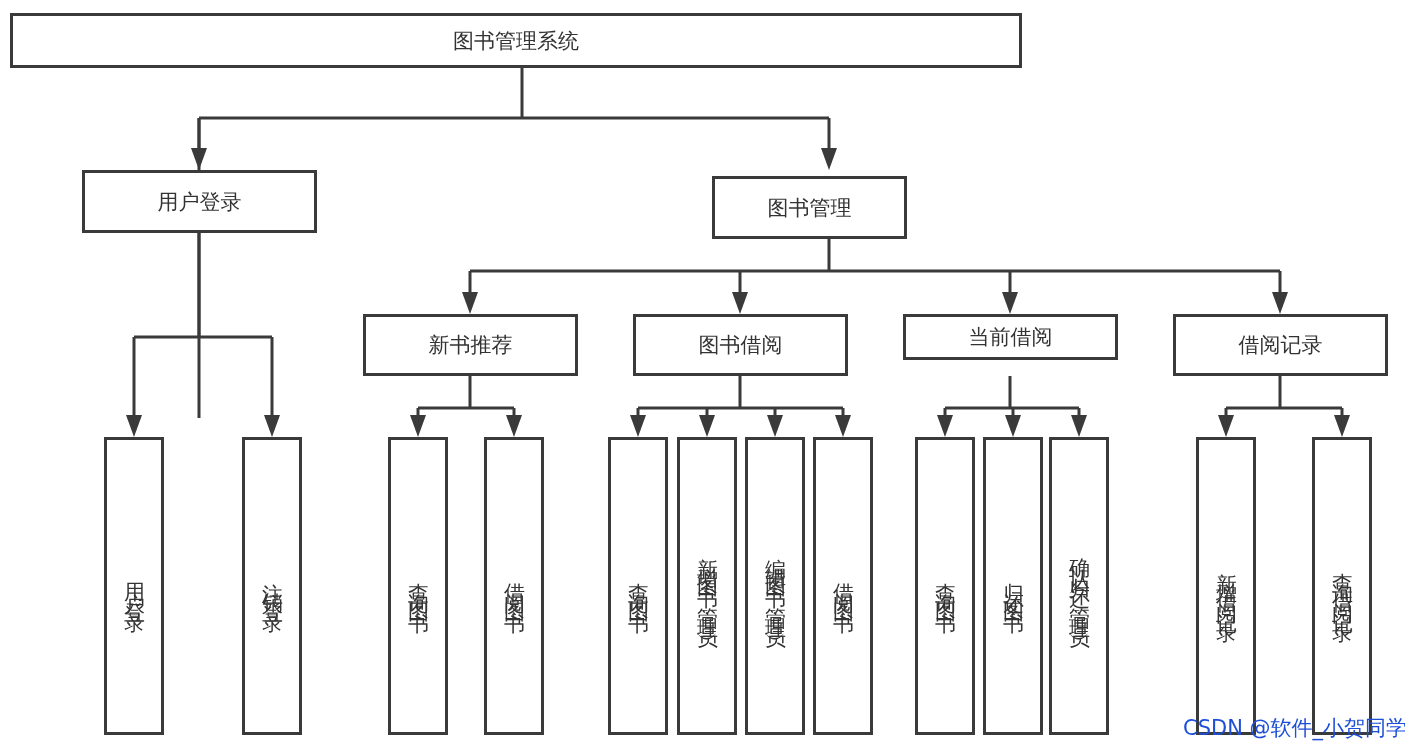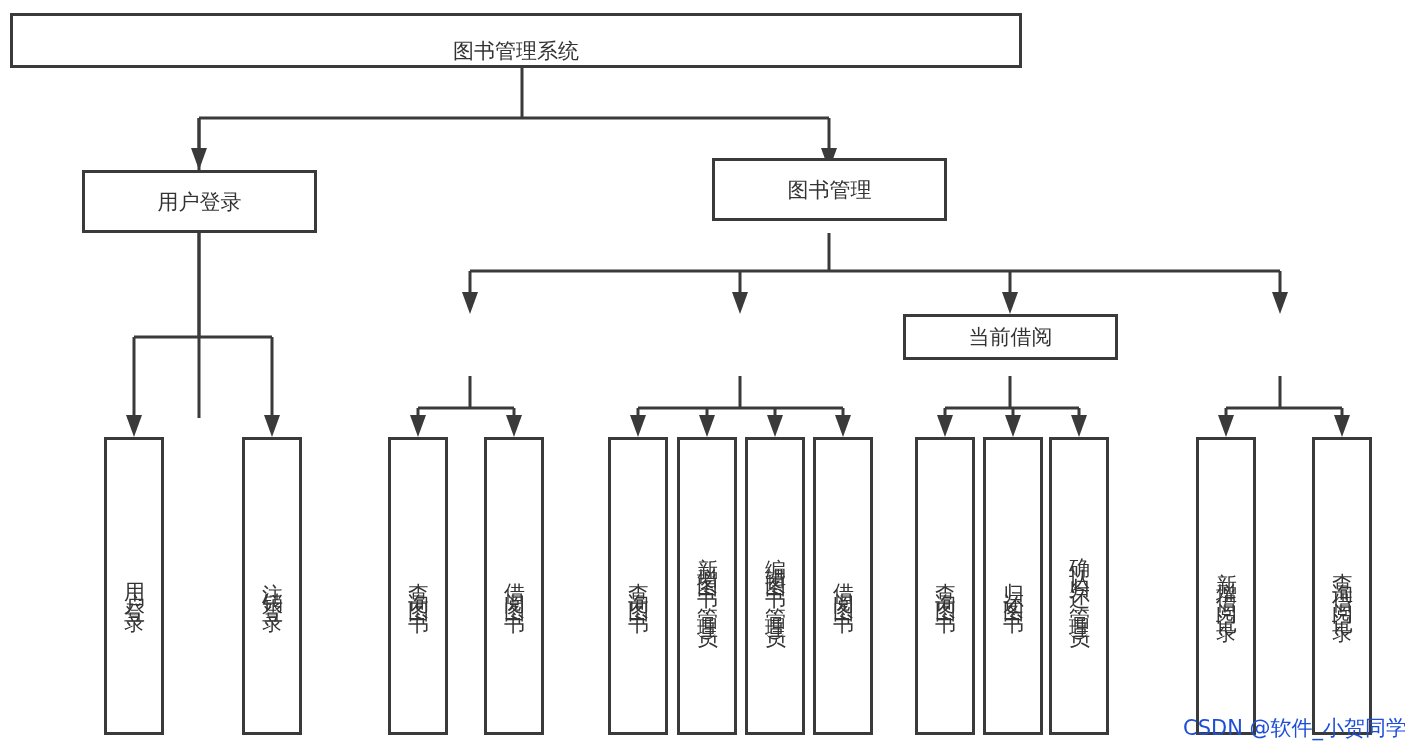--- a/index.html
+++ b/index.html
@@ -99,33 +99,42 @@
       <polygon fill="#3a3a3a" stroke="none" points="1071,415 1087,415 1079,437"></polygon>
     </g>
 
     <g stroke="#3a3a3a" stroke-width="3" fill="none">
       <path d="M1280 376 V408 M1226 408 H1342 M1226 408 V417 M1342 408 V417"></path>
       <polygon fill="#3a3a3a" stroke="none" points="1218,415 1234,415 1226,437"></polygon>
       <polygon fill="#3a3a3a" stroke="none" points="1334,415 1350,415 1342,437"></polygon>
     </g>
   </svg>
 
-  <div class="node" style="left:10px; top:13px; width:1012px; height:55px;align-items:flex-end;">
+  <div class="node" style="left:10px; top:13px; width:1012px; height:55px;">
     <span>图书管理系统</span>
   </div>
 
   <div class="node" style="left:82px; top:170px; width:235px; height:63px;">
     <span>用户登录</span>
   </div>
-  <div class="node" style="left:712px; top:158px; width:235px; height:63px;">
+  <div class="node" style="left:712px; top:176px; width:195px; height:63px;">
     <span>图书管理</span>
   </div>
 
+  <div class="node" style="left:363px; top:314px; width:215px; height:62px;">
+    <span>新书推荐</span>
+  </div>
+  <div class="node" style="left:633px; top:314px; width:215px; height:62px;">
+    <span>图书借阅</span>
+  </div>
   <div class="node" style="left:903px; top:314px; width:215px; height:46px;">
     <span>当前借阅</span>
+  </div>
+  <div class="node" style="left:1173px; top:314px; width:215px; height:62px;">
+    <span>借阅记录</span>
   </div>
 
   <div class="node leaf" style="left:104px; top:437px; width:60px; height:298px;">
     <span class="vlabel">用户登录</span>
   </div>
   <div class="node leaf" style="left:242px; top:437px; width:60px; height:298px;">
     <span class="vlabel">注销登录</span>
   </div>
 
   <div class="node leaf" style="left:388px; top:437px; width:60px; height:298px;">

